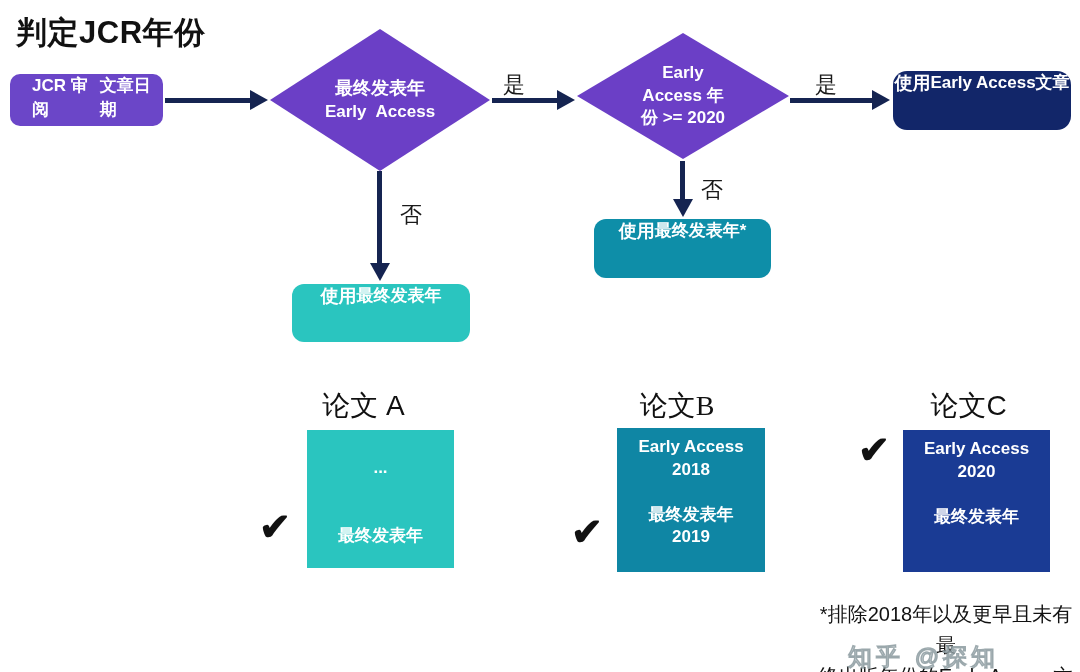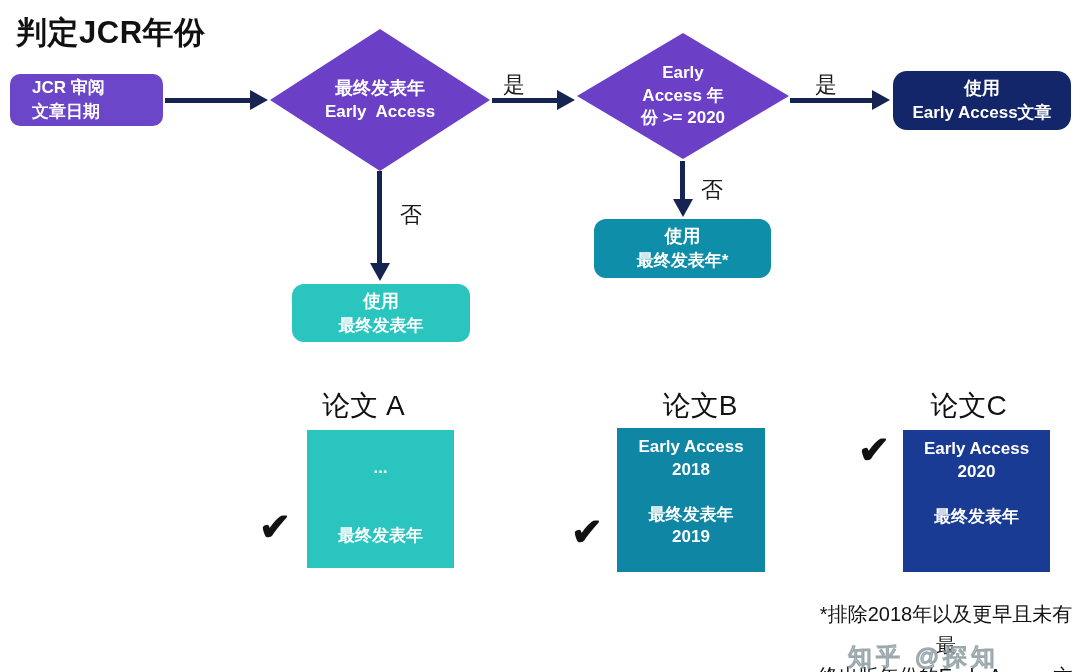--- a/index.html
+++ b/index.html
@@ -13,21 +13,21 @@
   .abs { position:absolute; }
 
   
   .page-title {
     left:16px; top:12px; font-size:31px; font-weight:800; color:#111111;
     letter-spacing:0.5px;
   }
 
   
   .pbox {
-    display:flex; flex-direction:column; justify-content:center;
+    display:flex; flex-direction:row; justify-content:center;
     color:#ffffff; font-weight:700; text-align:center; line-height:1.4;
   }
   .start-box {
     left:10px; top:74px; width:153px; height:52px; background:#6B46C8;
     border-radius:10px; font-size:17px; text-align:left; padding-left:22px;
   }
   .result-navy {
     left:893px; top:71px; width:178px; height:59px; background:#122669;
     border-radius:14px; font-size:17px;
   }
@@ -147,21 +147,21 @@
     <span>最终发表年*</span>
   </div>
 
   <div class="abs paper-title" style="left:290px; top:387px; width:147px;">论文 A</div>
   <div class="abs paper-box paper-a">
     <span class="pa-1">...</span>
     <span class="pa-2">最终发表年</span>
   </div>
   <div class="abs check" style="left:259px; top:508px;">✔</div>
 
-  <div class="abs paper-title" style="left:626px; top:387px; width:148px;">论文B</div>
+  <div class="abs paper-title" style="left:603px; top:387px; width:148px;font-family:Liberation Serif, serif;">论文B</div>
   <div class="abs paper-box paper-b">
     <span class="pl-1">Early Access</span>
     <span class="pl-2">2018</span>
     <span class="pl-3">最终发表年</span>
     <span class="pl-4">2019</span>
   </div>
   <div class="abs check" style="left:571px; top:513px;">✔</div>
 
   <div class="abs paper-title" style="left:895px; top:387px; width:147px;">论文C</div>
   <div class="abs paper-box paper-c">

